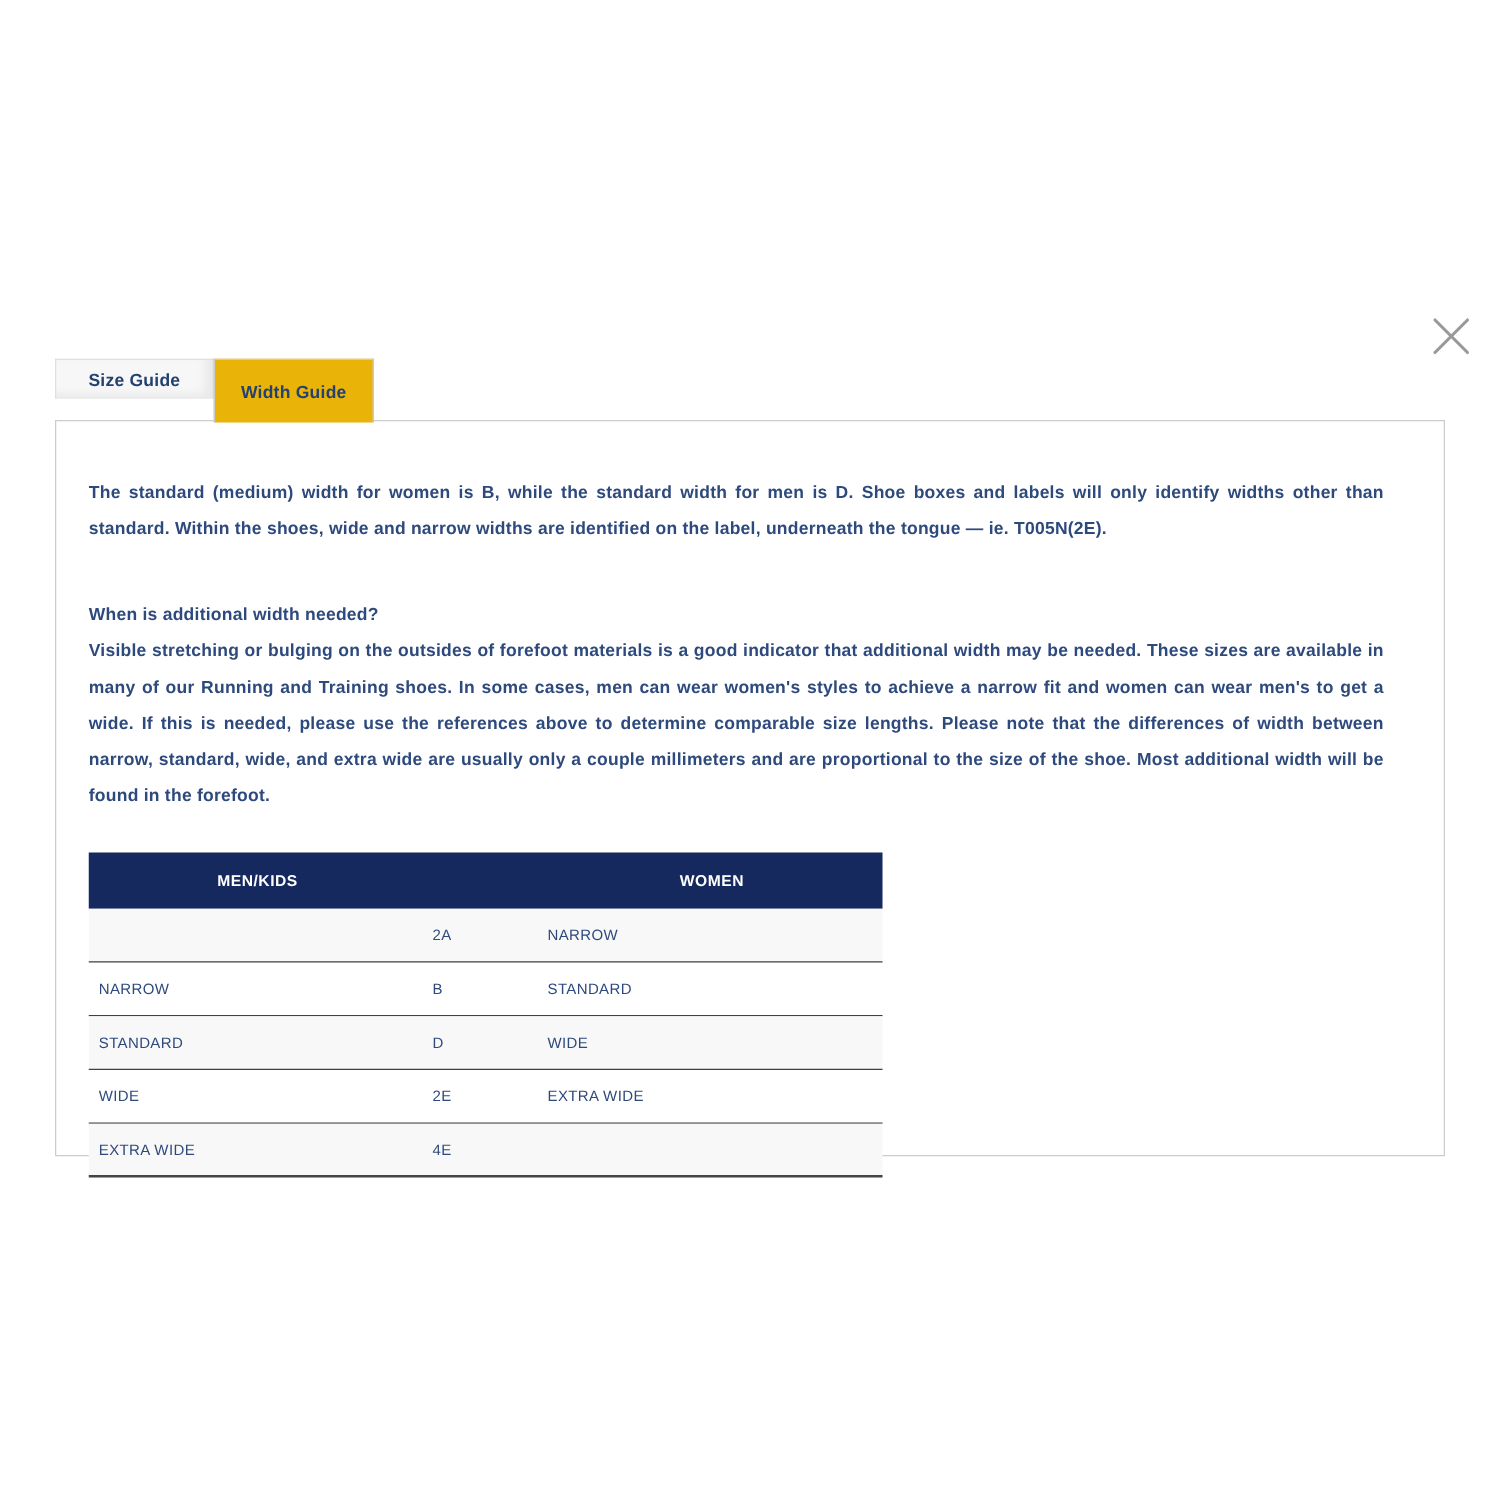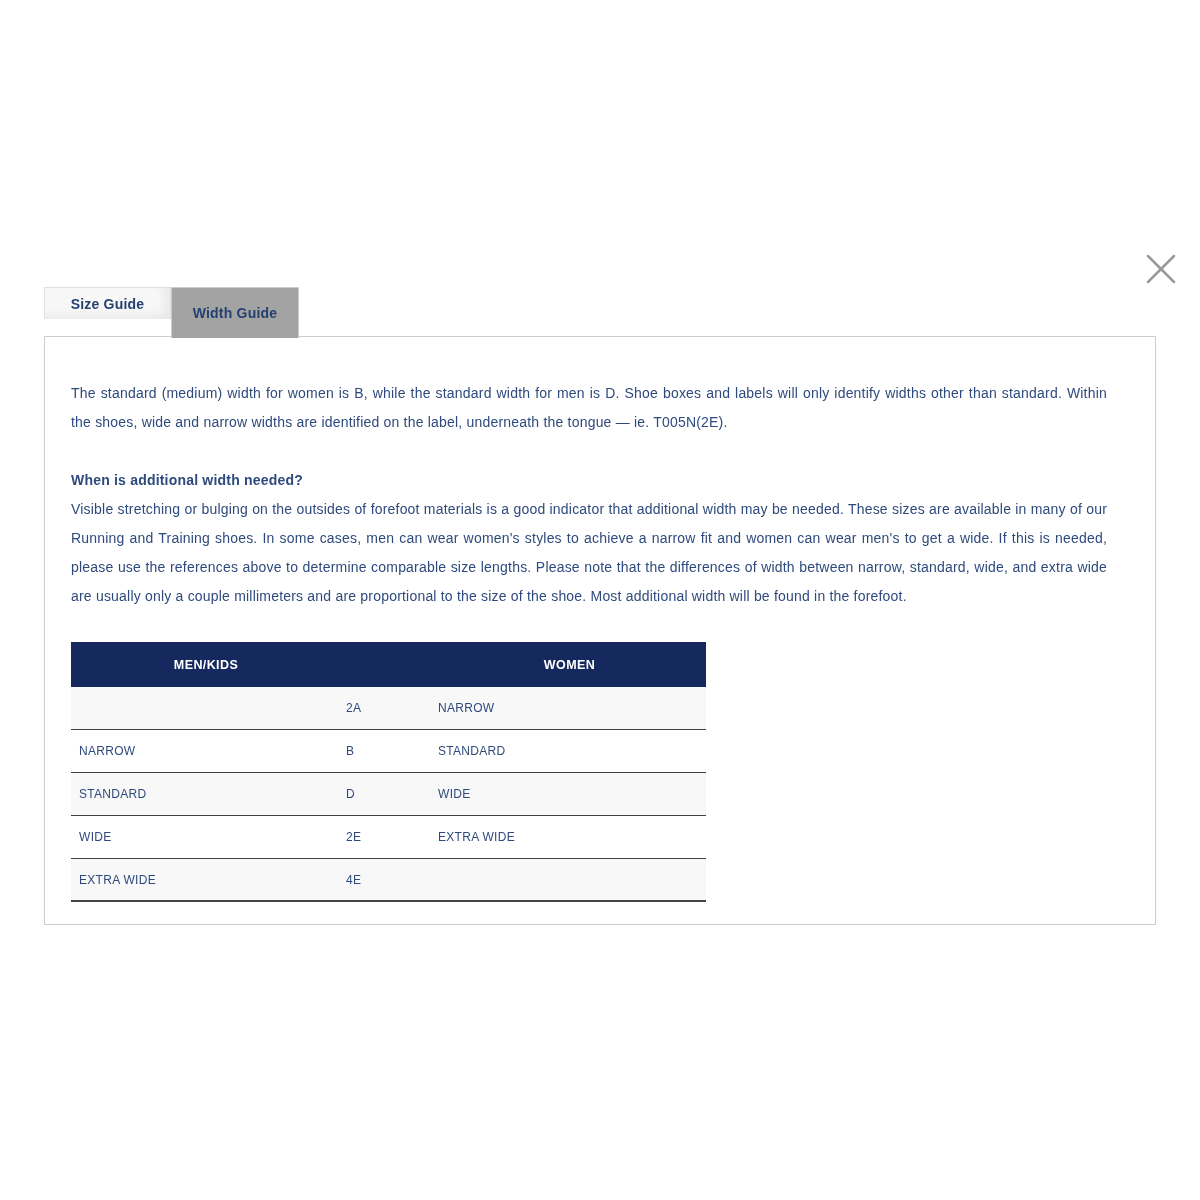--- a/index.html
+++ b/index.html
@@ -48,21 +48,21 @@
   }
   .tab.inactive {
     width: 127px;
     background: #f7f7f7;
     border: 1px solid #e0e0e0;
     border-bottom: none;
     box-shadow: inset -6px -4px 8px rgba(0,0,0,0.06);
   }
   .tab.active {
     width: 128px;
-    background: #a3a3a3;
+    background: #eab308;
     border: 1px solid #cccccc;
     border-bottom: none;
     height: 51px; 
   }
 
   
   .panel {
     position: absolute;
     top: 336px;
     left: 44px;
@@ -72,28 +72,29 @@
     border: 1px solid #cccccc;
     padding: 42px 48px 0 26px;
     z-index: 1;
   }
   .panel p {
     font-size: 14px;
     line-height: 29px;
     text-align: justify;
     letter-spacing: 0.2px;
     color: #2e4a7d;
+    font-weight: bold;
   }
   .section-heading {
     font-size: 14px;
     line-height: 29px;
     font-weight: bold;
     letter-spacing: 0.2px;
     color: #2e4a7d;
-    margin-top: 29px;
+    margin-top: 40px;
   }
 
   
   .width-table {
     margin-top: 31px;
     width: 635px;
     font-size: 12px;
     letter-spacing: 0.3px;
   }
   .wt-row {

